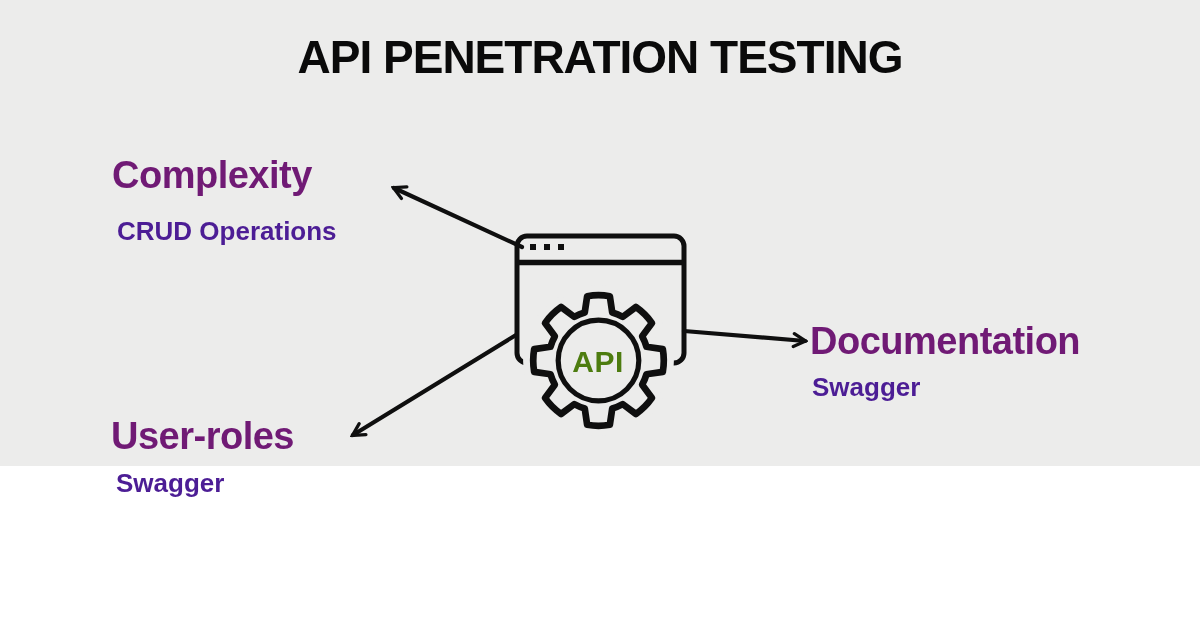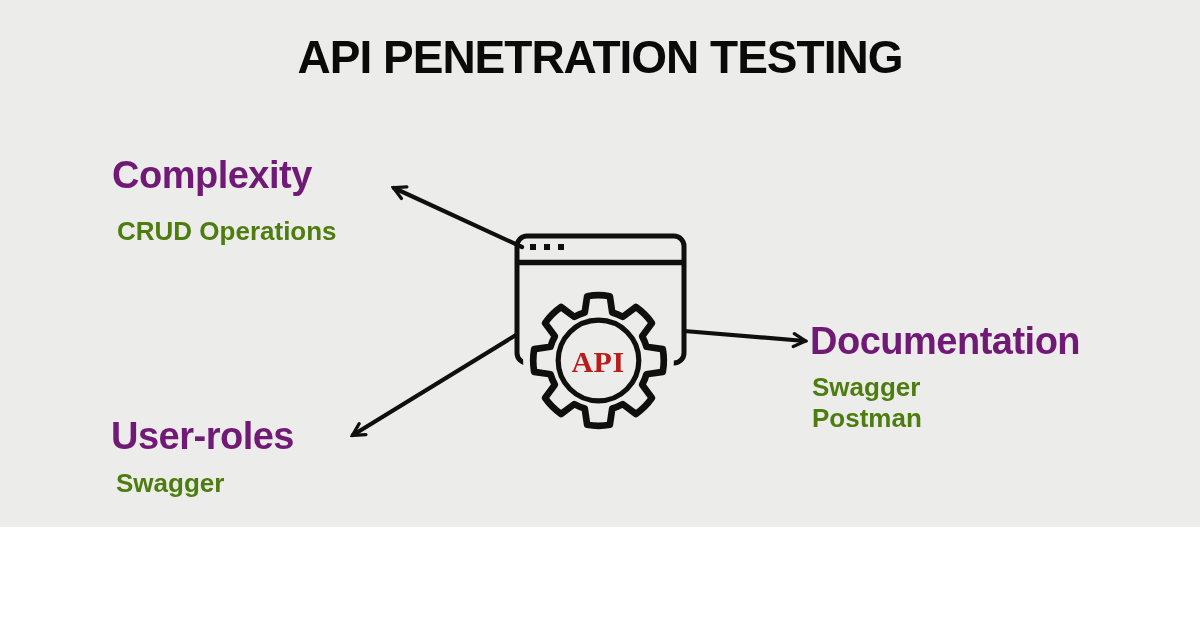--- a/index.html
+++ b/index.html
@@ -3,21 +3,21 @@
 <meta charset="utf-8">
 <style>
   html, body { margin: 0; padding: 0; }
   body {
     width: 1200px; height: 630px;
     font-family: "Liberation Sans", "DejaVu Sans", sans-serif;
     overflow: hidden;
   }
   .canvas {
     position: relative;
-    width: 1200px; height: 527px;
+    width: 1200px; height: 466px;
     background: #ECECEB;
   }
   .title {
     position: absolute;
     left: 0; top: 30px; width: 1200px;
     text-align: center;
     font-size: 46px;
     font-weight: bold;
     letter-spacing: -1px;
     color: #0A0A0A;
@@ -35,40 +35,39 @@
     letter-spacing: -0.5px;
     color: #701a75;
     line-height: 1;
     white-space: nowrap;
     z-index: 2;
   }
   .node-sub {
     position: absolute;
     font-size: 26px;
     font-weight: bold;
-    color: #4d7c0f;
+    color: #4c1d95;
     white-space: nowrap;
     z-index: 2;
   }
   .heading-complexity   { left: 112px; top: 156px; }
   .sub-crud             { left: 117px; top: 216px; line-height: 31px; }
   .heading-documentation{ left: 810px; top: 316px; margin-top: 6px; }
   .sub-documentation    { left: 812px; top: 372px; line-height: 31px; }
   .heading-userroles    { left: 111px; top: 417px; text-align: center; }
   .sub-userroles        { left: 116px; top: 464px; line-height: 38px; }
   .api-label {
     position: absolute;
     left: 598px; top: 362px;
     transform: translate(-50%, -50%);
     font-size: 30px;
     font-weight: bold;
     letter-spacing: 0.5px;
-    color: #b91c1c;
+    color: #4d7c0f;
     z-index: 3;
-    font-family: Liberation Serif, serif;
   }
 </style>
 </head>
 <body>
 
 <div class="canvas">
 
   <h1 class="title">API PENETRATION TESTING</h1>
 
   <svg class="diagram" width="1200" height="630" viewBox="0 0 1200 630">
@@ -118,21 +117,20 @@
   <div class="api-label">API</div>
 
   <div class="node-heading heading-complexity">Complexity</div>
   <div class="node-sub sub-crud">
     <div>CRUD Operations</div>
   </div>
 
   <div class="node-heading heading-documentation">Documentation</div>
   <div class="node-sub sub-documentation">
     <div>Swagger</div>
-    <div>Postman</div>
   </div>
 
   <div class="node-heading heading-userroles">User-roles</div>
   <div class="node-sub sub-userroles">
     <div>Swagger</div>
   </div>
 
 </div>
 
 </body></html>

